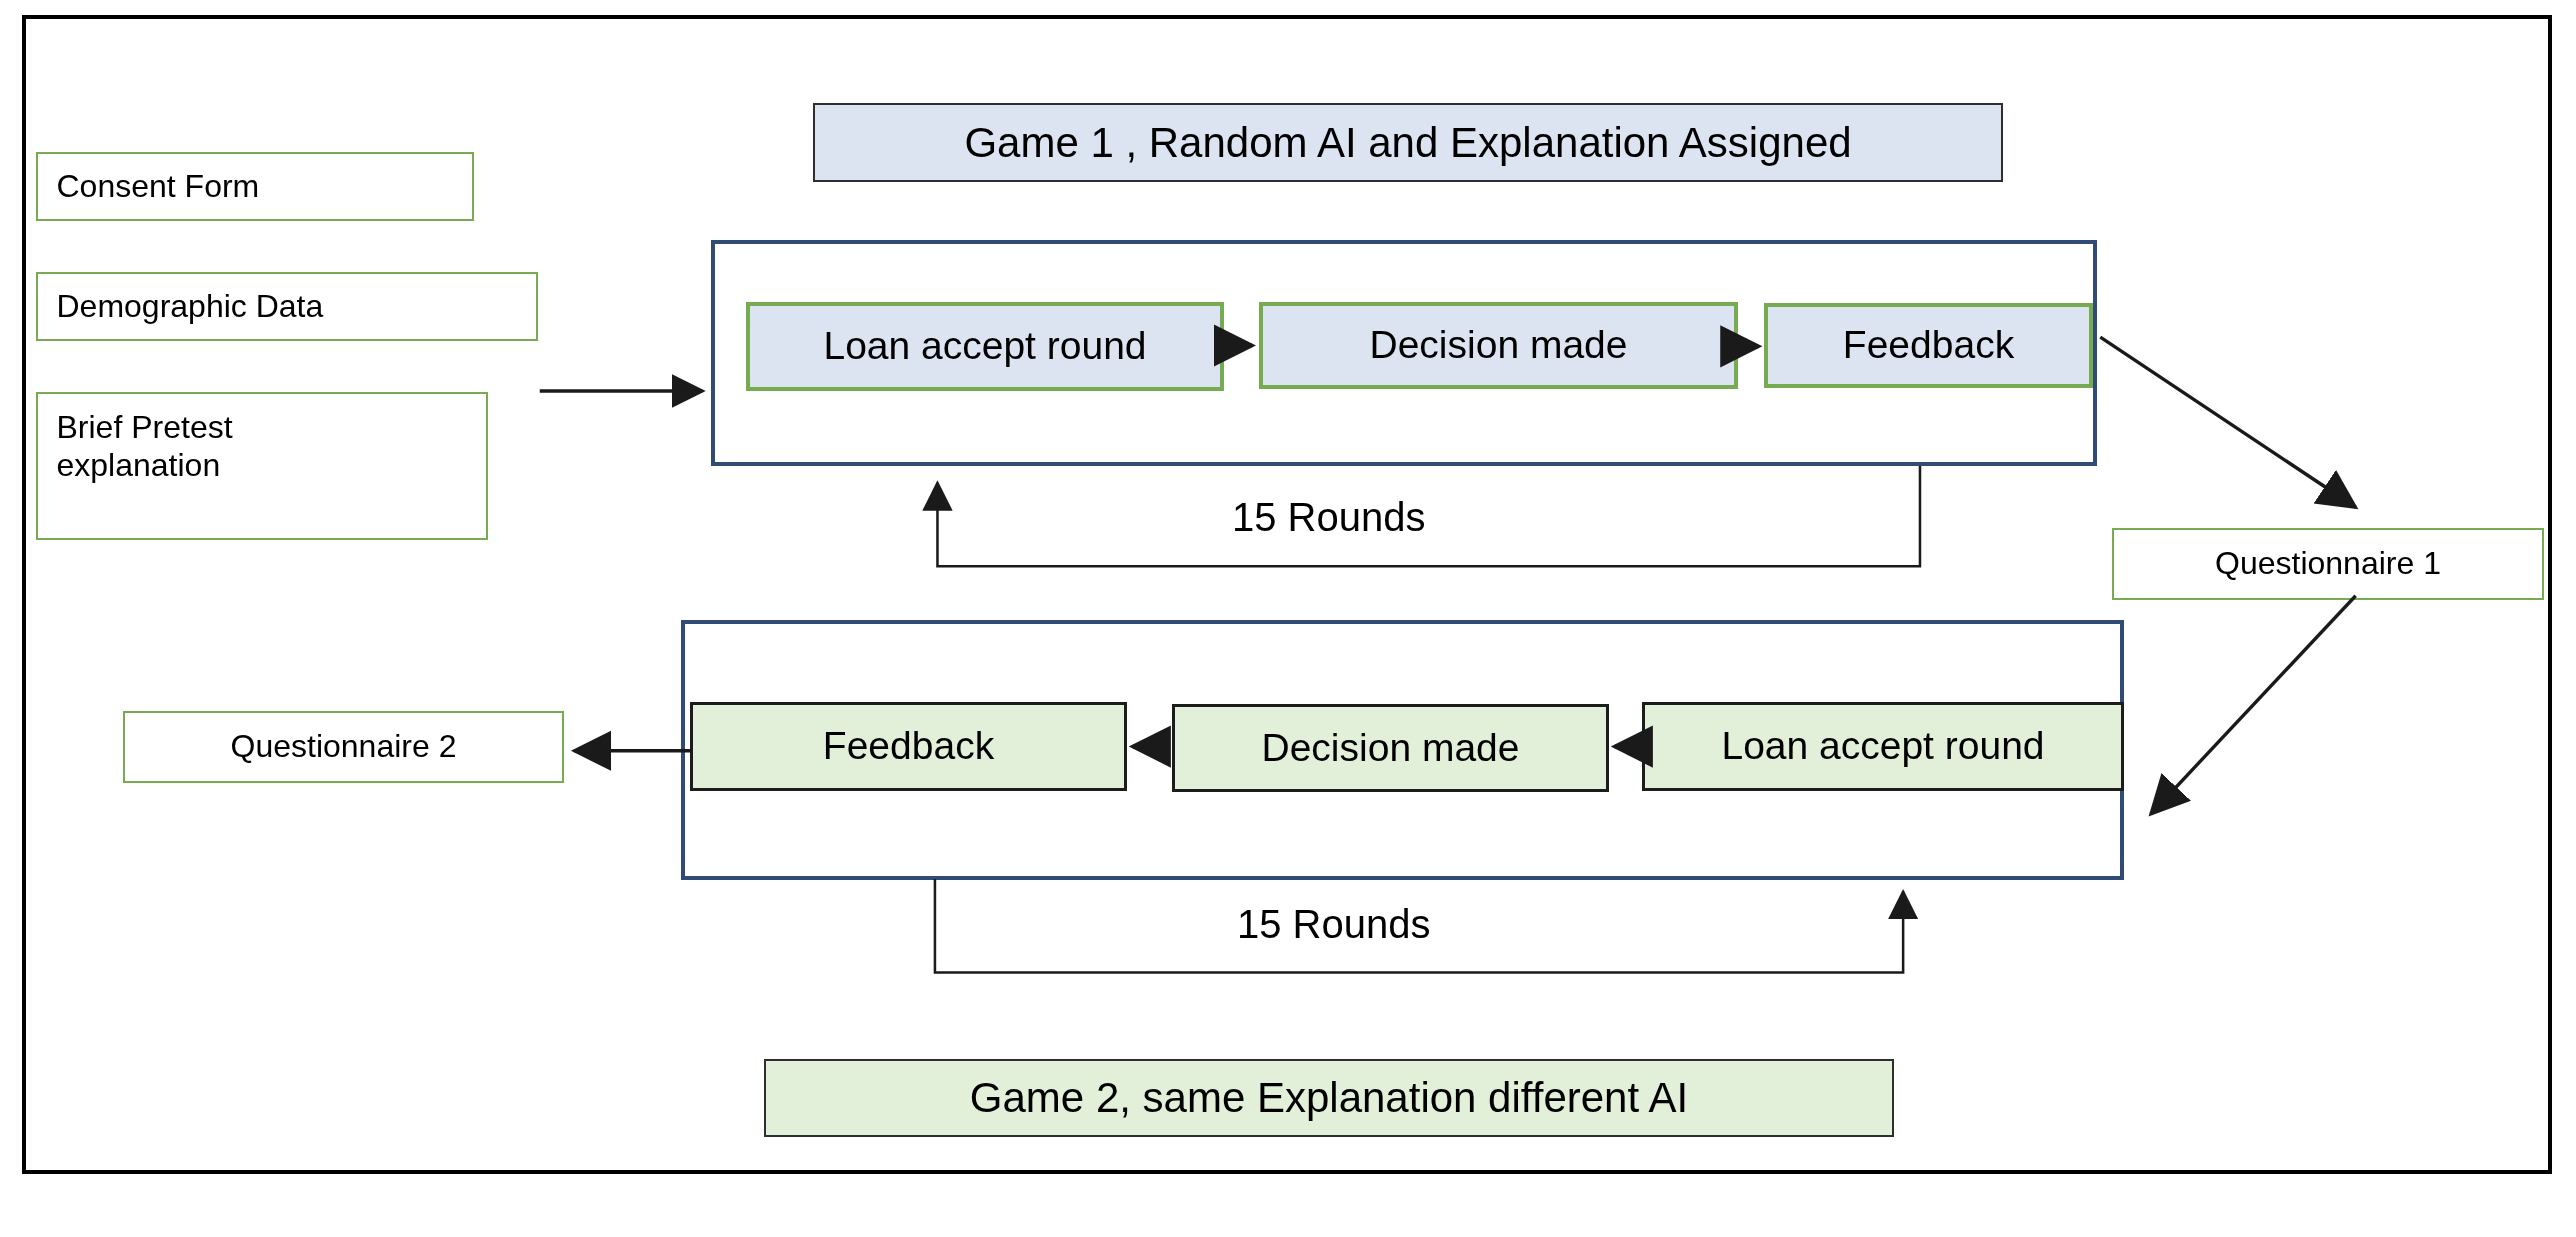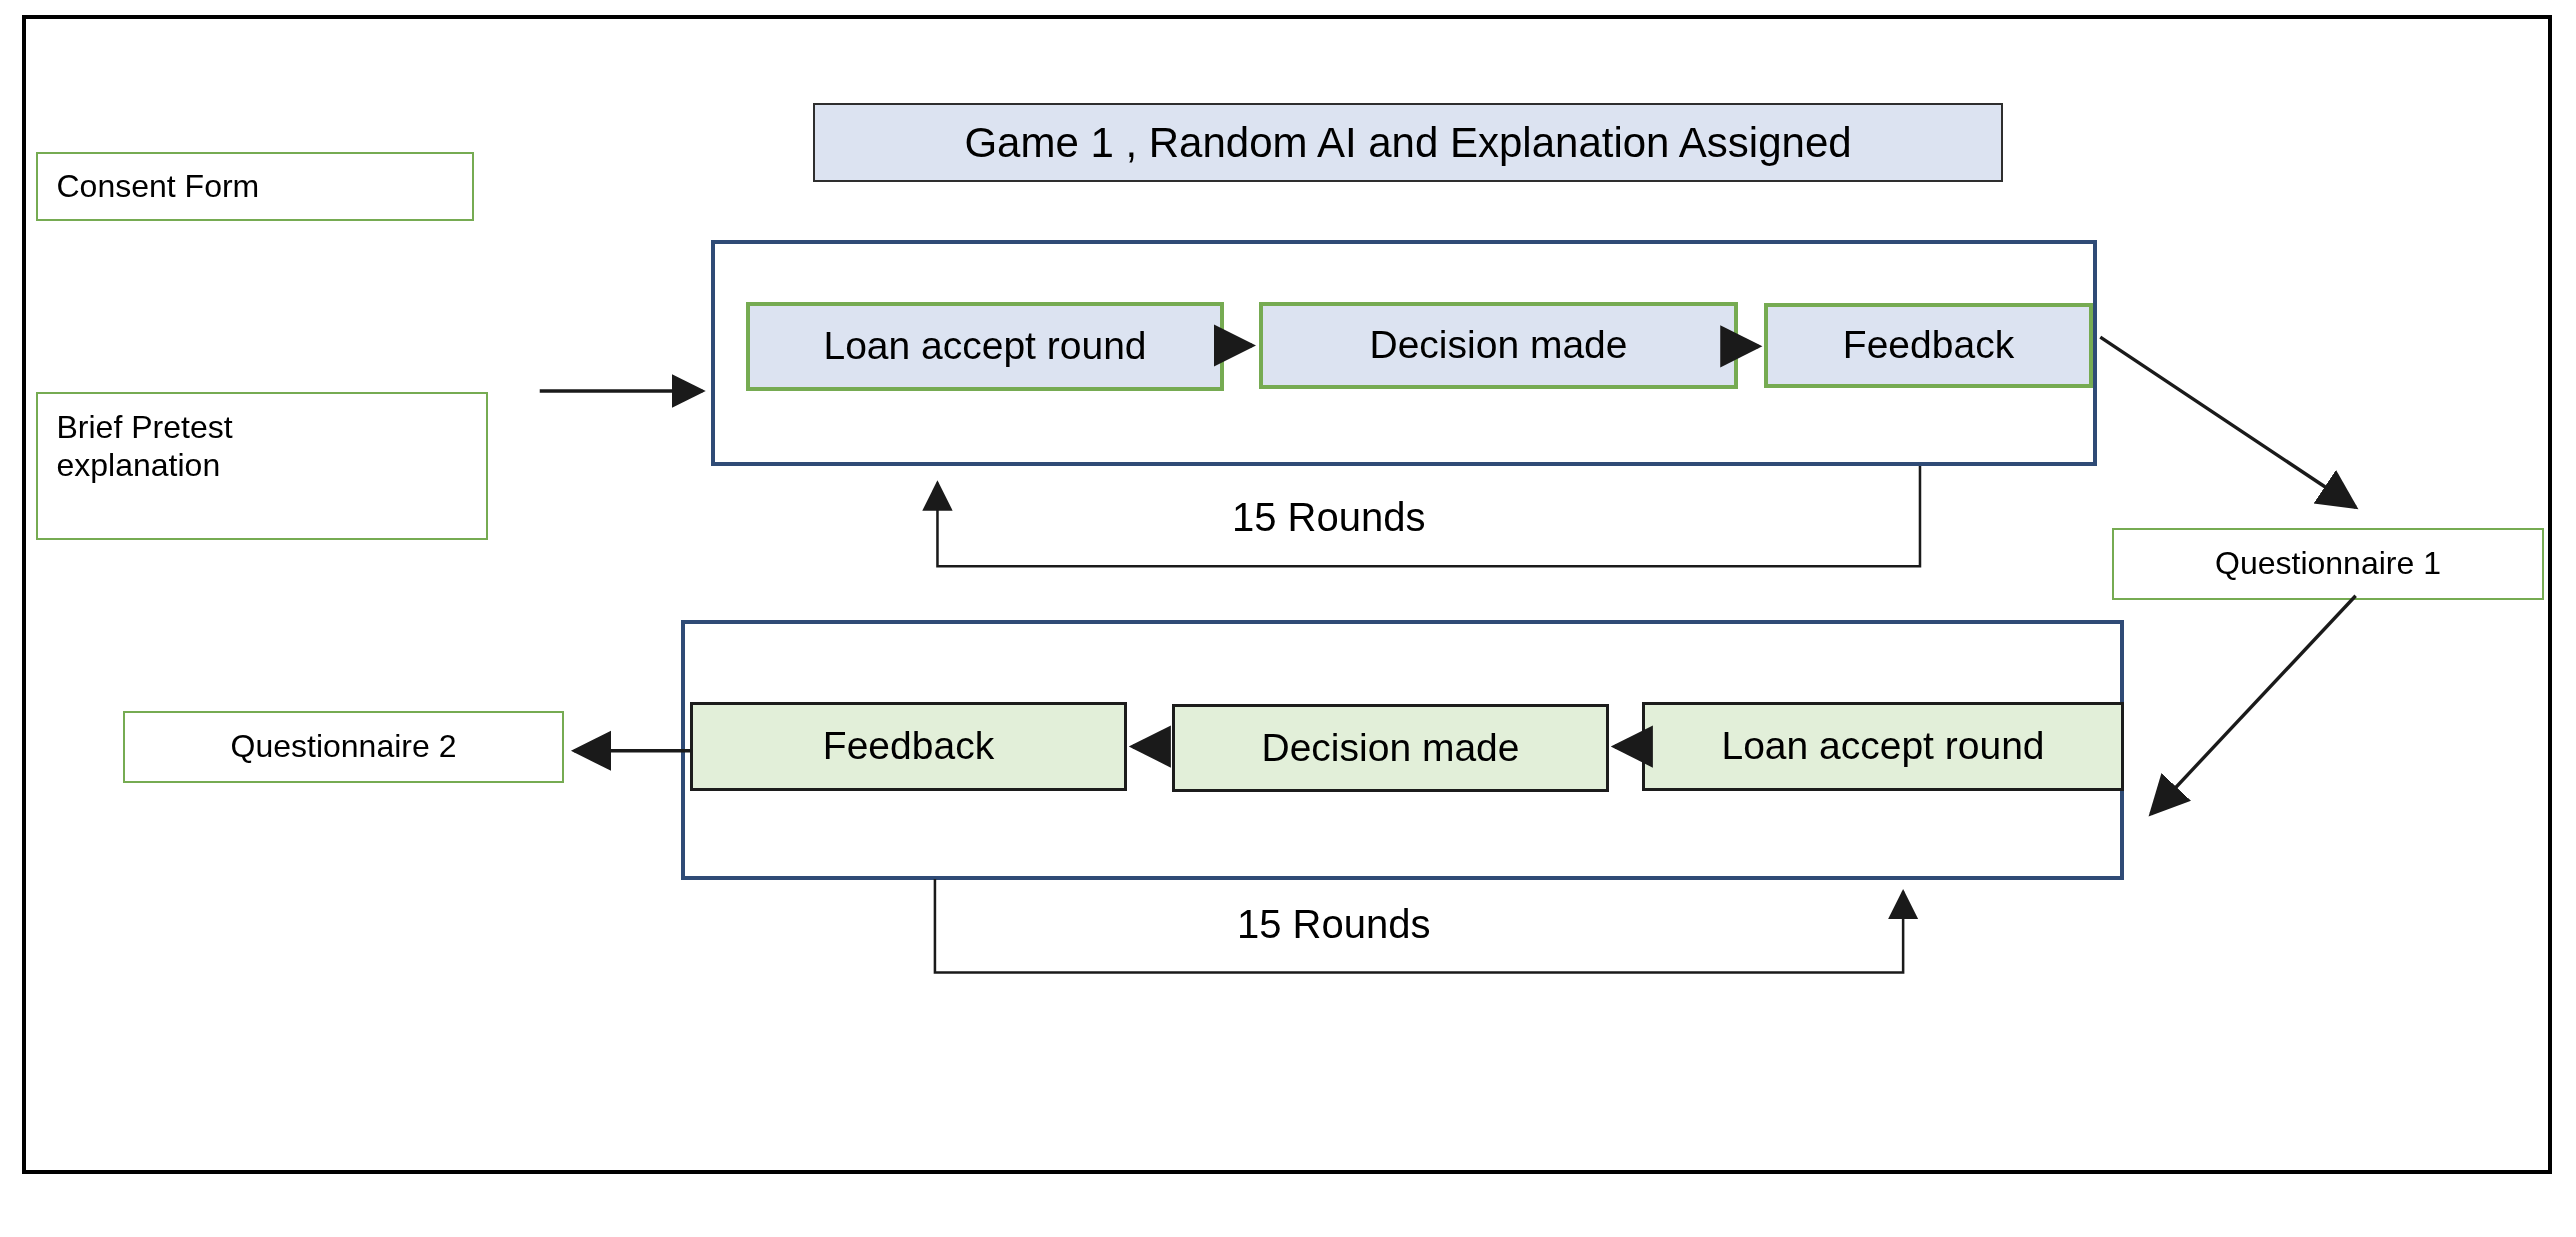--- a/index.html
+++ b/index.html
@@ -100,20 +100,23 @@
 <body>
 
 <div id="canvas">
 
   <div id="outer-frame"></div>
 
   <div class="node box-green-outline" style="left:36px; top:152px; width:438px; height:69px;">
     <span class="lbl">Consent Form</span>
   </div>
 
+  <div class="node box-green-outline" style="left:36px; top:272px; width:502px; height:69px;">
+    <span class="lbl">Demographic Data</span>
+  </div>
 
   <div class="node box-green-outline" style="left:36px; top:392px; width:452px; height:148px; align-items:flex-start; padding-top:15px;">
     <span class="lbl">Brief Pretest
 explanation</span>
   </div>
 
   <div class="node banner-blue center" style="left:765px; top:103px; width:1190px; height:79px;margin-left:48px;">
     <span class="lbl">Game 1 , Random AI and Explanation Assigned</span>
   </div>
 
@@ -150,20 +153,23 @@
   <div class="node step-green center" style="left:1642px; top:702px; width:482px; height:89px;">
     <span class="lbl">Loan accept round</span>
   </div>
 
   <div class="plain-label" style="left:1237px; top:902px;">15 Rounds</div>
 
   <div class="node box-green-outline center" style="left:123px; top:711px; width:441px; height:72px; padding-left:0;">
     <span class="lbl">Questionnaire 2</span>
   </div>
 
+  <div class="node banner-green center" style="left:764px; top:1059px; width:1130px; height:78px;">
+    <span class="lbl">Game 2, same Explanation different AI</span>
+  </div>
 
   <svg id="connectors" viewBox="0 0 3056 1468" xmlns="http://www.w3.org/2000/svg">
     <defs>
       <marker id="ah" markerWidth="11" markerHeight="11" refX="9" refY="5" orient="auto" markerUnits="strokeWidth">
         <path d="M0,0 L10,5 L0,10 z" fill="#1a1a1a"></path>
       </marker>
       <marker id="ah-slim" markerWidth="13" markerHeight="13" refX="11" refY="6" orient="auto" markerUnits="strokeWidth">
         <path d="M0,0 L12,6 L0,12 z" fill="#1a1a1a"></path>
       </marker>
     </defs>

